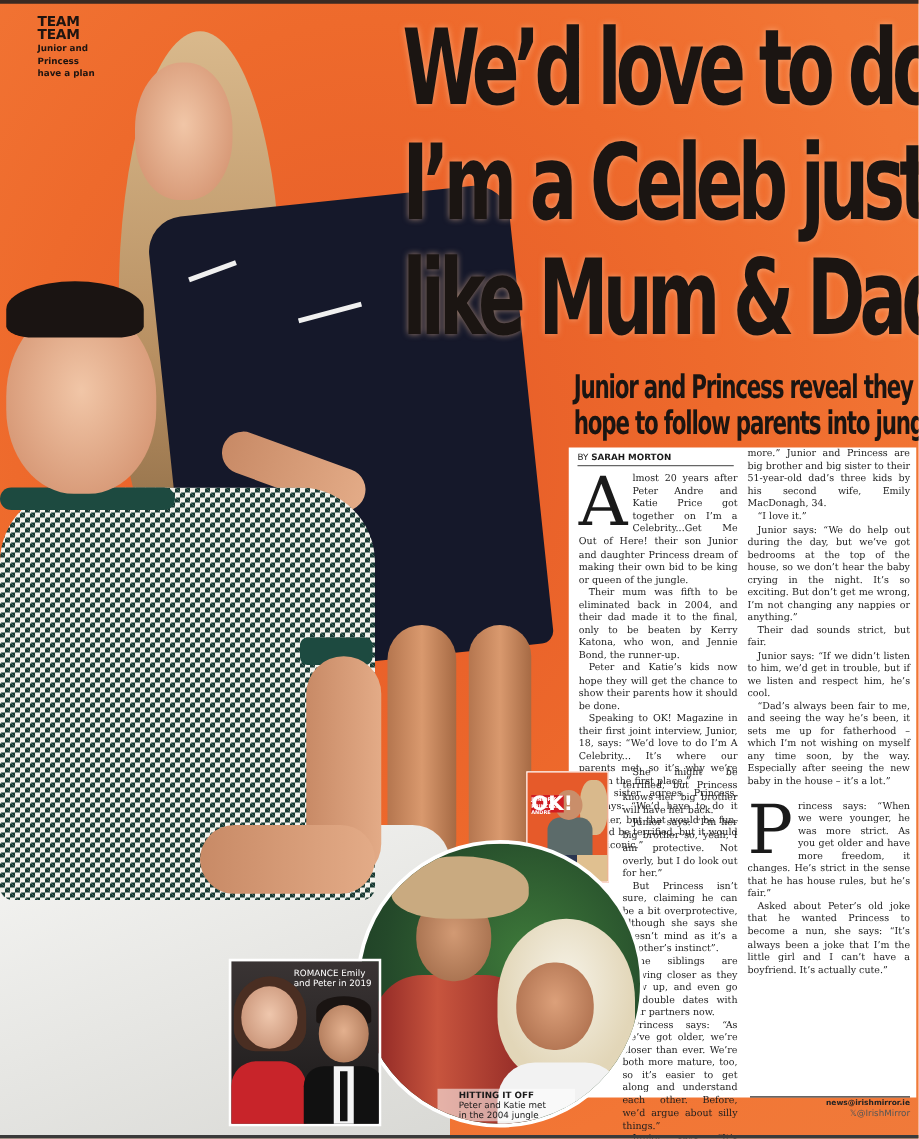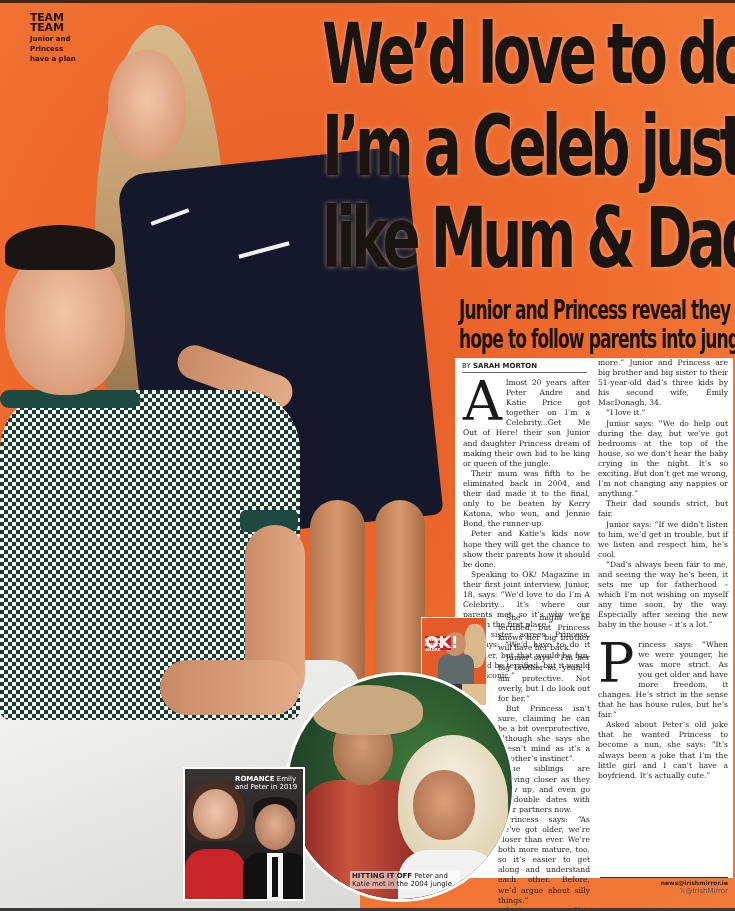--- a/index.html
+++ b/index.html
@@ -39,41 +39,41 @@
     background-size: 8px 8px; background-position: 0 0, 4px 4px; }
   .collar { position: absolute; background: #1d4a40; }
   .hair-m { position: absolute; background: #1a1412; border-radius: 50% 50% 20% 20%; }
   .arm { position: absolute; background: linear-gradient(90deg, #c88a66, #e3ab87); border-radius: 40px; }
   .chair { position: absolute; background: linear-gradient(160deg, #f5f5f3, #d8d8d4); border-radius: 30px 30px 0 0; }
 
   
   .romance { position: absolute; left: 183px; top: 767px; width: 122px; height: 134px; border: 2px solid #ffffff;
     background: linear-gradient(180deg, #3a3434, #1a1818); overflow: hidden; }
   .romance .cap { position: absolute; left: 50px; top: 6px; width: 72px; font-family: "DejaVu Sans", sans-serif; font-size: 7px; line-height: 8px; color: #ffffff; }
-  .romance .cap b { font-weight: bold; }
+  .romance .cap b { font-weight: normal; }
   .rom-woman { position: absolute; left: 8px; top: 20px; width: 45px; height: 50px; border-radius: 50%; background: radial-gradient(ellipse at 50% 45%, #efc7ad, #c99478 80%); }
   .rom-hair-w { position: absolute; left: 2px; top: 12px; width: 58px; height: 60px; border-radius: 50% 50% 30% 30%; background: #4a2e22; }
   .rom-dress { position: absolute; left: 0; top: 80px; width: 60px; height: 60px; background: #c8242a; border-radius: 20px 20px 0 0; }
   .rom-man { position: absolute; left: 70px; top: 35px; width: 40px; height: 46px; border-radius: 50%; background: radial-gradient(ellipse at 50% 45%, #e3b08e, #b07a5a 80%); }
   .rom-hair-m { position: absolute; left: 68px; top: 28px; width: 44px; height: 22px; border-radius: 50% 50% 10% 10%; background: #1a1412; }
   .rom-suit { position: absolute; left: 58px; top: 84px; width: 64px; height: 60px; background: #111; border-radius: 16px 16px 0 0; }
   .rom-shirt { position: absolute; left: 82px; top: 84px; width: 16px; height: 50px; background: #f4f4f4; }
   .rom-tie { position: absolute; left: 87px; top: 88px; width: 6px; height: 40px; background: #111; }
 
   
   .circle { position: absolute; left: 285px; top: 672px; width: 230px; height: 230px; border-radius: 50%; border: 3px solid #ffffff;
     background: radial-gradient(circle at 60% 40%, #3e7a3a, #24492a 60%, #183420); overflow: hidden; }
   .c-hat { position: absolute; left: 25px; top: 10px; width: 110px; height: 50px; border-radius: 50% 50% 40% 40%; background: #c9aa80; }
   .c-face-p { position: absolute; left: 45px; top: 40px; width: 60px; height: 70px; border-radius: 48%; background: radial-gradient(ellipse at 50% 45%, #d29a74, #a6704e 80%); }
   .c-body-p { position: absolute; left: 10px; top: 105px; width: 130px; height: 130px; background: linear-gradient(90deg, #8e2624, #c8553e 40%, #8e2624); border-radius: 40px 40px 0 0; }
   .c-hair-k { position: absolute; left: 110px; top: 60px; width: 110px; height: 130px; border-radius: 50% 50% 40% 40%; background: radial-gradient(ellipse at 50% 40%, #f6f2e6, #e2d6b8 70%); }
   .c-face-k { position: absolute; left: 125px; top: 95px; width: 62px; height: 70px; border-radius: 48%; background: radial-gradient(ellipse at 50% 45%, #dcA07a, #b07250 80%); }
   .c-top-k { position: absolute; left: 110px; top: 175px; width: 100px; height: 60px; background: #f2f2f2; border-radius: 30px 30px 0 0; }
   .circle .cap { position: absolute; left: 62px; top: 196px; width: 110px; font-family: "DejaVu Sans", sans-serif; font-size: 7px; line-height: 8px; color: #1a1a1a;
-    background: rgba(255,255,255,0.55); padding: 1px 2px; }
+    background: rgba(255,255,255,0.55); padding: 1px 17px; }
   .circle .cap b { font-weight: bold; }
 
   
   .mag { position: absolute; left: 421px; top: 617px; width: 66px; height: 89px; background: #e65a2a; border: 1px solid #ffffff; overflow: hidden; }
   .mag .logo { position: absolute; left: 3px; top: 18px; width: 26px; height: 14px; background: #d01c22; color: #fff; font-family: "DejaVu Sans", sans-serif; font-weight: bold; font-size: 16px; line-height: 14px; text-align: center; }
   .mag .mag-head { position: absolute; left: 3px; top: 19px; width: 26px; font-family: "DejaVu Sans", sans-serif; font-size: 4px; line-height: 5px; color: #fff; font-weight: bold; }
   .mag .m-man { position: absolute; left: 22px; top: 14px; width: 22px; height: 24px; border-radius: 50%; background: #c98e6a; }
   .mag .m-shirt { position: absolute; left: 16px; top: 36px; width: 36px; height: 30px; background: #5c6b6a; border-radius: 10px 10px 0 0; }
   .mag .m-woman { position: absolute; left: 42px; top: 6px; width: 22px; height: 44px; background: #d9b98c; border-radius: 40%; }
   .mag .m-strip { position: absolute; left: 0; top: 66px; width: 66px; height: 23px; background: linear-gradient(90deg, #d6a87a 0 30%, #2a3550 30% 60%, #e0c090 60% 100%); }

